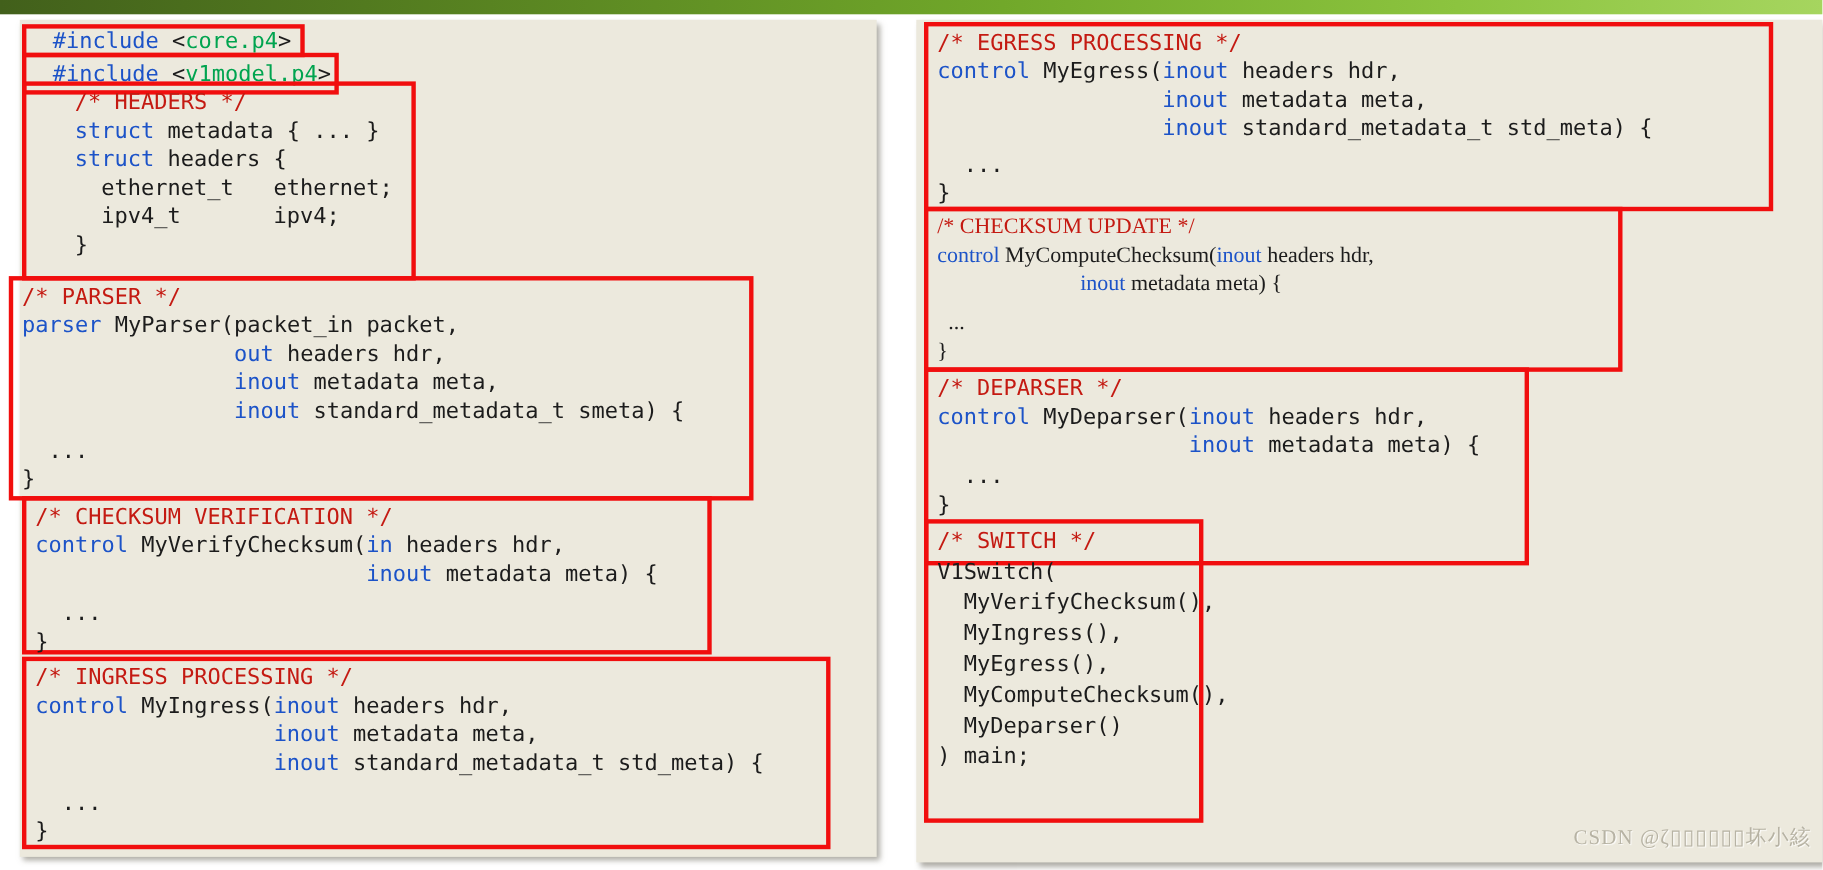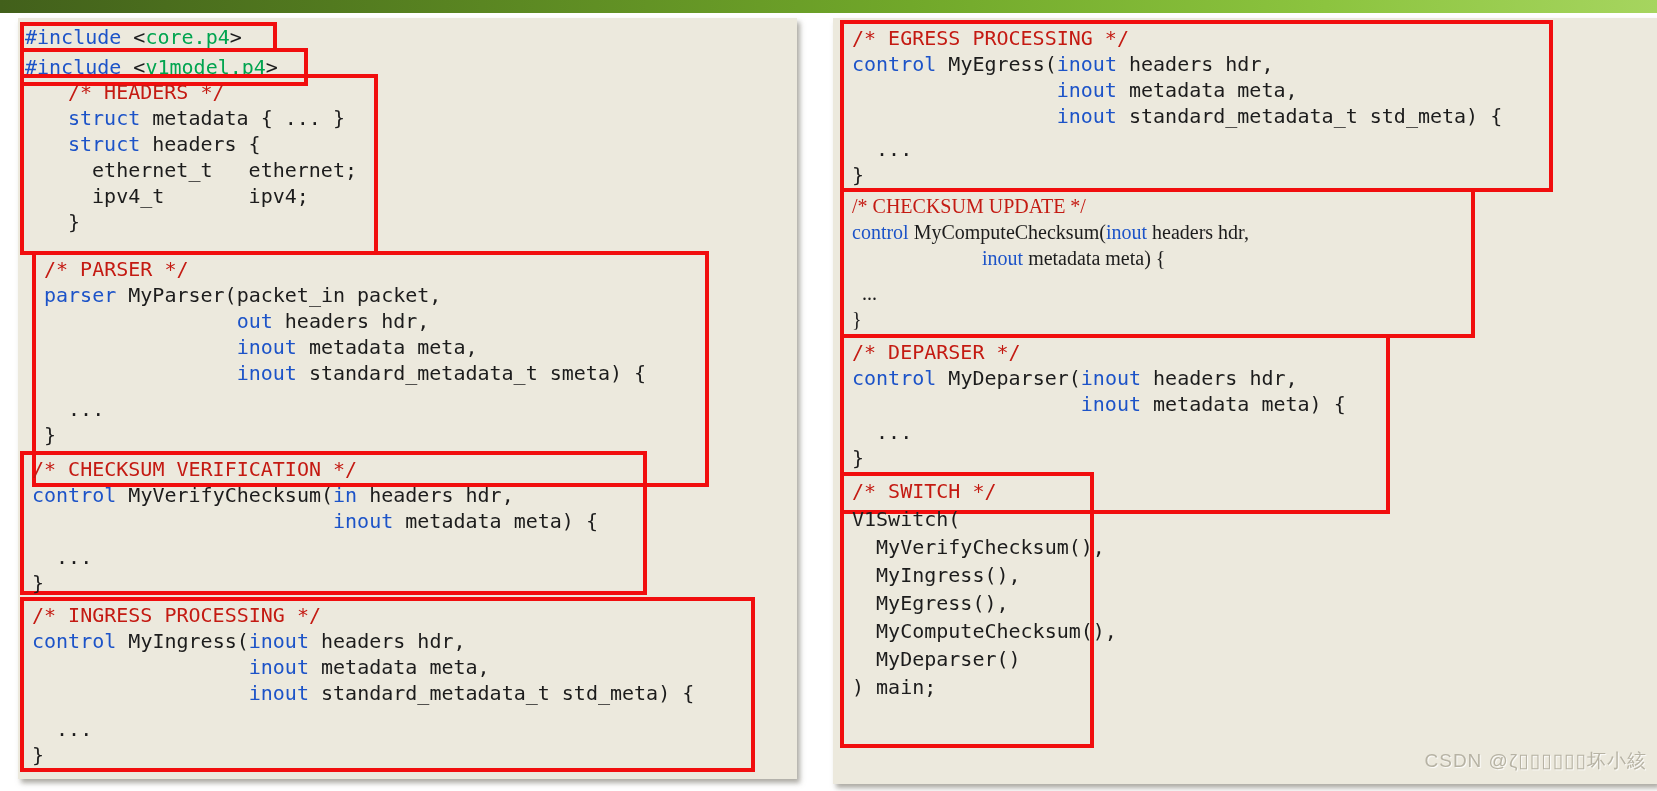--- a/index.html
+++ b/index.html
@@ -5,33 +5,33 @@
   html,body{margin:0;padding:0;background:#ffffff;}
   .page{position:relative;width:1657px;height:791px;background:#ffffff;overflow:hidden;
         font-family:"DejaVu Sans Mono","Liberation Mono",monospace;}
   .top-bar{position:absolute;left:0;top:0;width:1657px;height:13px;
         background:linear-gradient(90deg,#42601b 0%,#527a1f 20%,#71a82a 55%,#8cc43f 80%,#a6d55f 100%);}
   .panel{position:absolute;background:var(--panel);box-shadow:3px 4px 5px rgba(105,102,90,0.55);}
   .panel-left{left:18px;top:18px;width:779px;height:761px;}
   .panel-right{left:833px;top:18px;width:824px;height:766px;}
   .code-box{position:absolute;box-sizing:border-box;border:4px solid var(--bord);
         padding:1px 8px;font-size:20px;line-height:26px;color:var(--pl);}
-  .code-box.single{display:flex;align-items:center;padding:0 1px;}
+  .code-box.single{display:flex;align-items:center;padding:0 24px;}
   .line{white-space:pre;}
   .line.gap{margin-top:10px;}
   #box-egress .line.gap{margin-top:7px;}
   #box-checksum-update .line.gap{margin-top:9px;}
   #box-deparser .line.gap{margin-top:2px;}
   #box-switch{line-height:28px;}
   .t-kw{color:var(--kw);}
   .t-cm{color:var(--cm);}
   .t-inc{color:var(--inc);}
   .t-pl{color:var(--pl);}
   .watermark{position:absolute;right:10px;top:748px;
-        font-family:Liberation Sans, sans-serif;font-size:19px;
+        font-family:Liberation Serif, serif;font-size:19px;
         color:#b7b3a4;text-shadow:1px 1px 1px rgba(255,255,255,0.95);letter-spacing:1px;}
 </style>
 </head>
 <body>
 
 <div class="page">
   <div class="top-bar"></div>
   <div class="panel panel-left"></div>
   <div class="panel panel-right"></div>
   <div id="boxes">
@@ -42,21 +42,21 @@
         <div class="line"><span class="t-kw">#include</span><span class="t-pl"> &lt;</span><span class="t-inc">v1model.p4</span><span class="t-pl">&gt;</span></div>
       </div>
       <div class="code-box" id="box-headers" style="left: 20px; top: 74px; width: 358px; height: 181px; padding-left: 44px;">
         <div class="line"><span class="t-cm">/* HEADERS */</span></div>
         <div class="line"><span class="t-kw">struct</span><span class="t-pl"> metadata { ... }</span></div>
         <div class="line"><span class="t-kw">struct</span><span class="t-pl"> headers {</span></div>
         <div class="line"><span class="t-pl">  ethernet_t   ethernet;</span></div>
         <div class="line"><span class="t-pl">  ipv4_t       ipv4;</span></div>
         <div class="line"><span class="t-pl">}</span></div>
       </div>
-      <div class="code-box" id="box-parser" style="left: 32px; top: 251px; width: 677px; height: 236px;">
+      <div class="code-box" id="box-parser" style="left: 8px; top: 251px; width: 677px; height: 204px;">
         <div class="line"><span class="t-cm">/* PARSER */</span></div>
         <div class="line"><span class="t-kw">parser</span><span class="t-pl"> MyParser(packet_in packet,</span></div>
         <div class="line"><span class="t-pl">                </span><span class="t-kw">out</span><span class="t-pl"> headers hdr,</span></div>
         <div class="line"><span class="t-pl">                </span><span class="t-kw">inout</span><span class="t-pl"> metadata meta,</span></div>
         <div class="line"><span class="t-pl">                </span><span class="t-kw">inout</span><span class="t-pl"> standard_metadata_t smeta) {</span></div>
         <div class="line gap"><span class="t-pl">  ...</span></div>
         <div class="line"><span class="t-pl">}</span></div>
       </div>
       <div class="code-box" id="box-checksum-verification" style="left: 20px; top: 451px; width: 627px; height: 144px;">
         <div class="line"><span class="t-cm">/* CHECKSUM VERIFICATION */</span></div>
@@ -66,21 +66,21 @@
         <div class="line"><span class="t-pl">}</span></div>
       </div>
       <div class="code-box" id="box-ingress" style="left: 20px; top: 597px; width: 735px; height: 175px;">
         <div class="line"><span class="t-cm">/* INGRESS PROCESSING */</span></div>
         <div class="line"><span class="t-kw">control</span><span class="t-pl"> MyIngress(</span><span class="t-kw">inout</span><span class="t-pl"> headers hdr,</span></div>
         <div class="line"><span class="t-pl">                  </span><span class="t-kw">inout</span><span class="t-pl"> metadata meta,</span></div>
         <div class="line"><span class="t-pl">                  </span><span class="t-kw">inout</span><span class="t-pl"> standard_metadata_t std_meta) {</span></div>
         <div class="line gap"><span class="t-pl">  ...</span></div>
         <div class="line"><span class="t-pl">}</span></div>
       </div>
-      <div class="code-box" id="box-egress" style="left: 840px; top: 20px; width: 713px; height: 172px;">
+      <div class="code-box" id="box-egress" style="left: 840px; top: 20px; width: 772px; height: 172px;">
         <div class="line"><span class="t-cm">/* EGRESS PROCESSING */</span></div>
         <div class="line"><span class="t-kw">control</span><span class="t-pl"> MyEgress(</span><span class="t-kw">inout</span><span class="t-pl"> headers hdr,</span></div>
         <div class="line"><span class="t-pl">                 </span><span class="t-kw">inout</span><span class="t-pl"> metadata meta,</span></div>
         <div class="line"><span class="t-pl">                 </span><span class="t-kw">inout</span><span class="t-pl"> standard_metadata_t std_meta) {</span></div>
         <div class="line gap"><span class="t-pl">  ...</span></div>
         <div class="line"><span class="t-pl">}</span></div>
       </div>
       <div class="code-box" id="box-checksum-update" style="left: 840px; top: 188px; width: 635px; height: 150px; font-family: Liberation Serif, serif;">
         <div class="line"><span class="t-cm">/* CHECKSUM UPDATE */</span></div>
         <div class="line"><span class="t-kw">control</span><span class="t-pl"> MyComputeChecksum(</span><span class="t-kw">inout</span><span class="t-pl"> headers hdr,</span></div>

